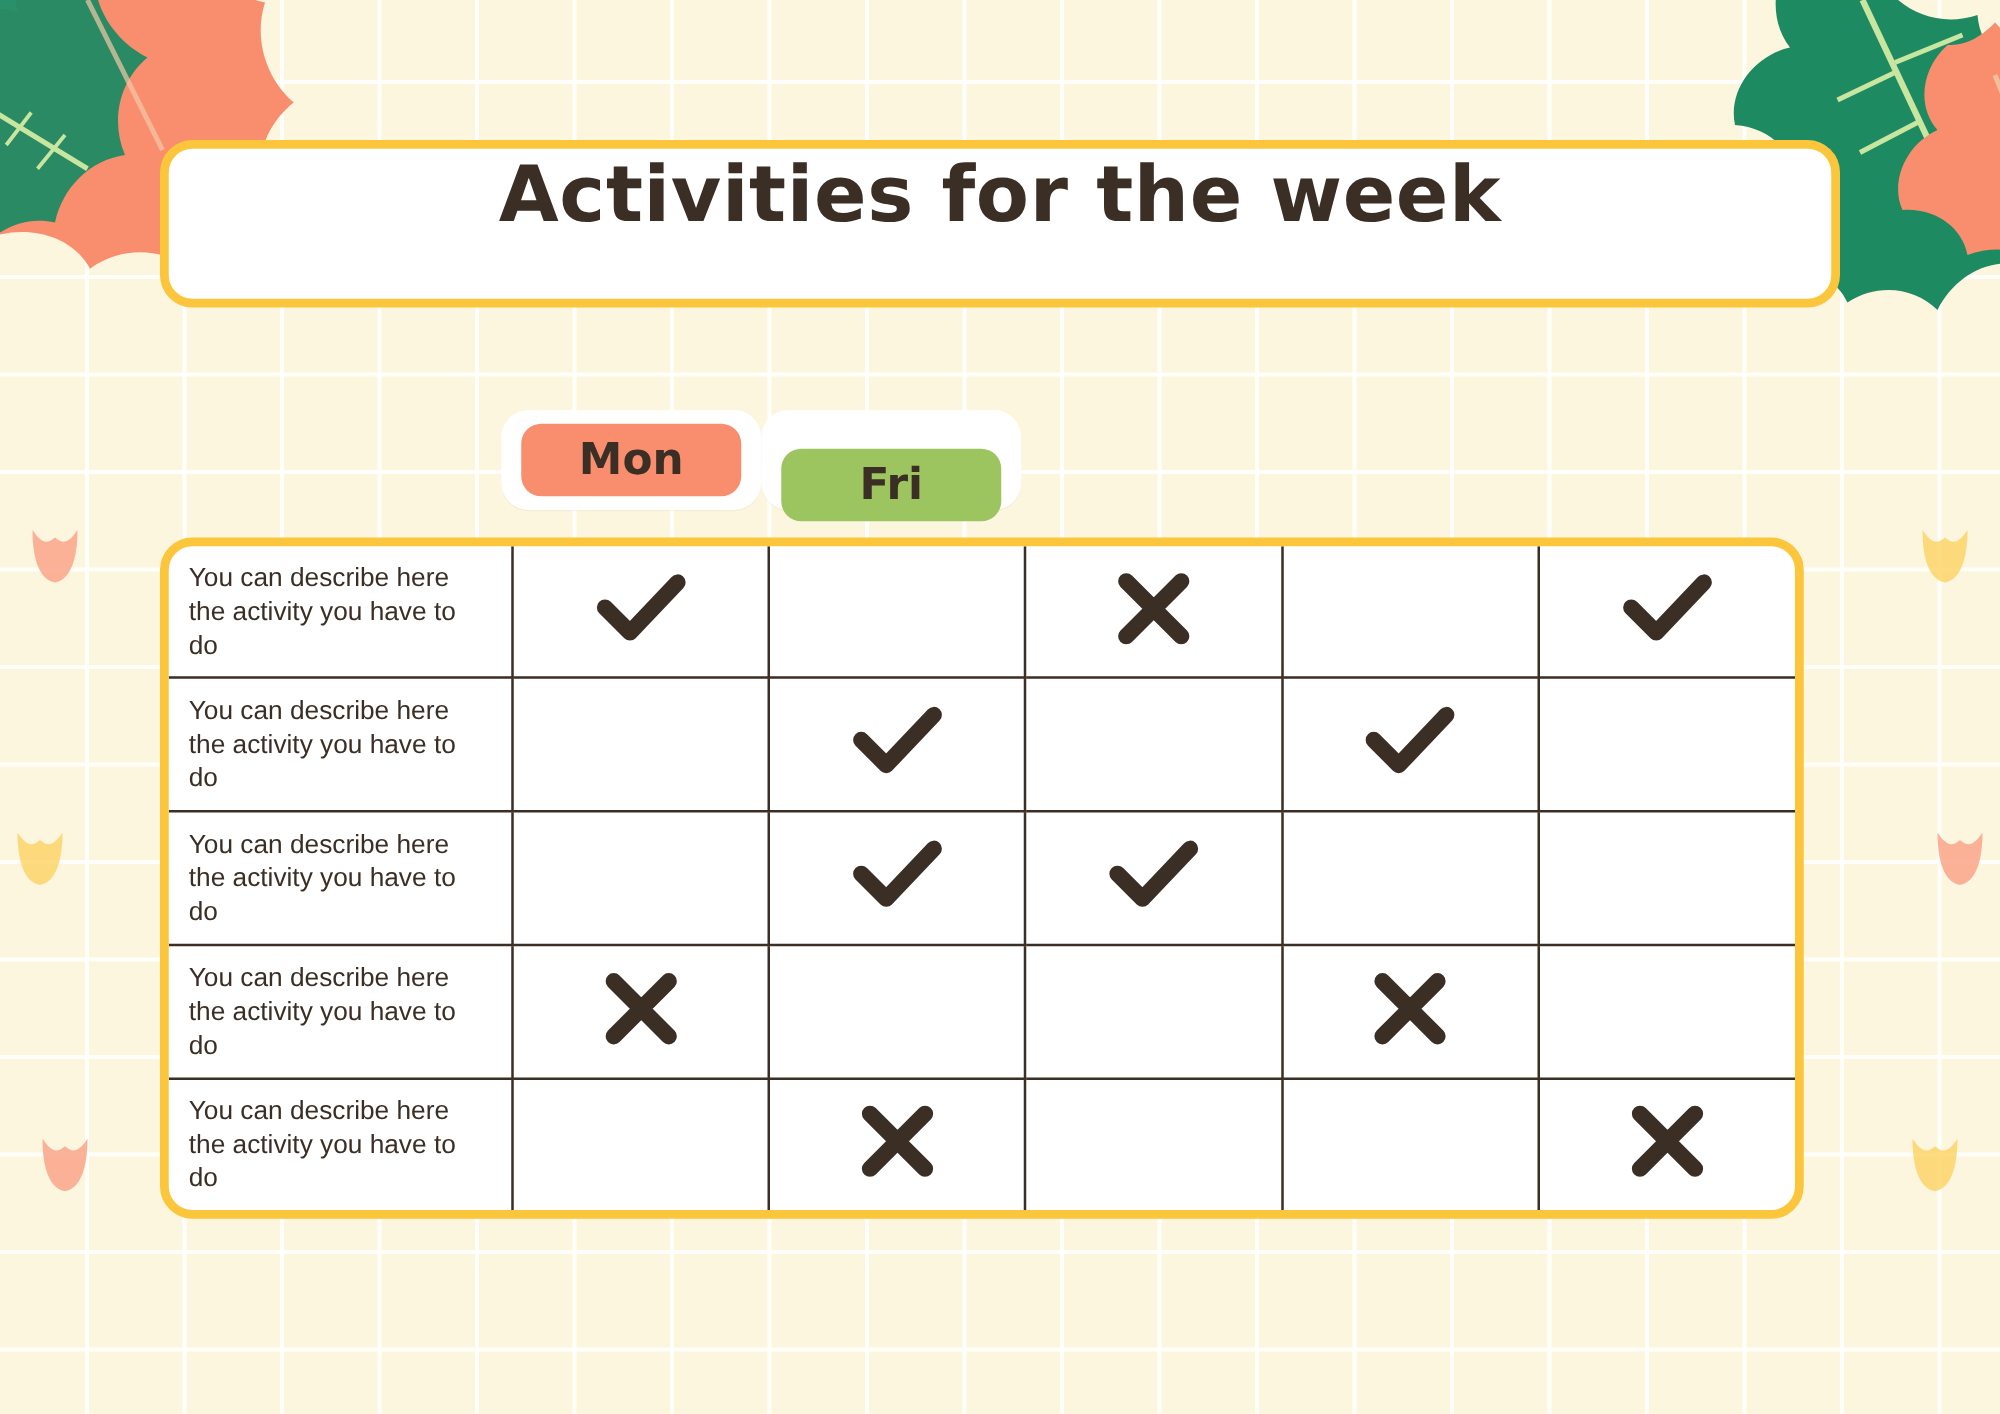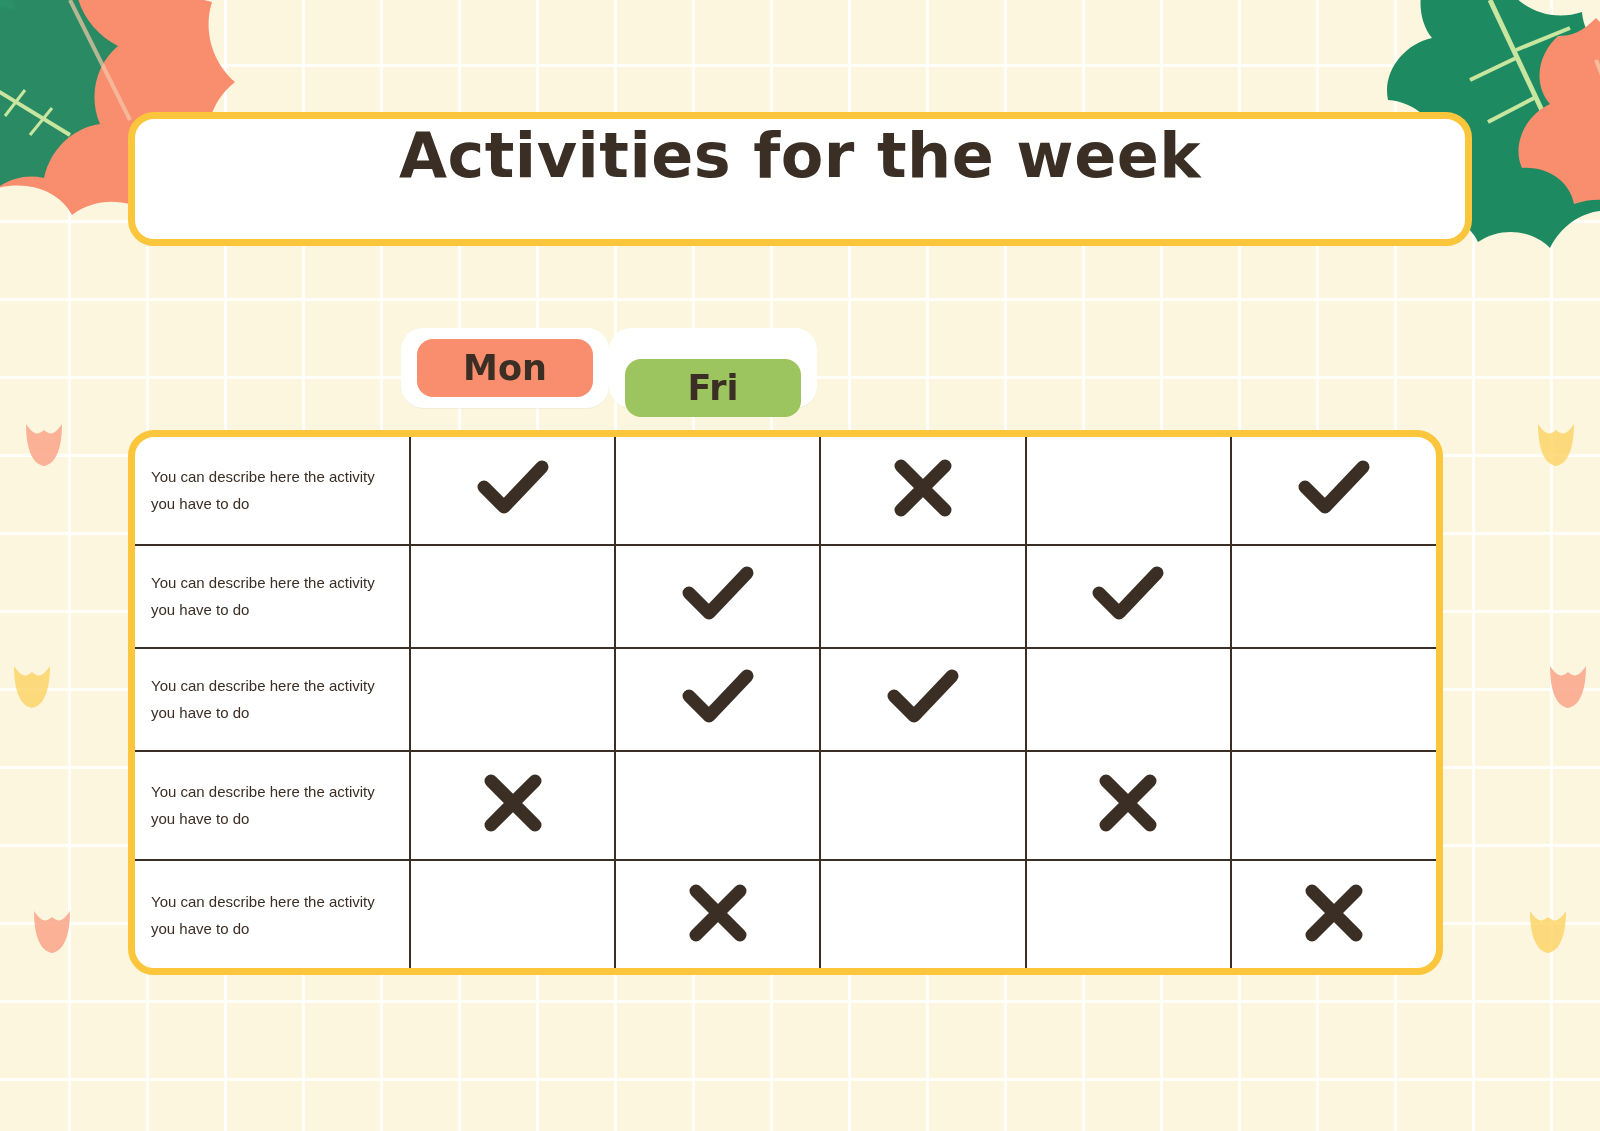--- a/index.html
+++ b/index.html
@@ -125,21 +125,21 @@
   #activity-table tr td:last-child {
     border-right: none;
   }
   #activity-table tr:first-child td { border-top: none; }
   #activity-table tr:last-child td { border-bottom: none; }
 
   .activity-cell {
     width: 275px;
     padding: 0 16px;
     font-family: "Liberation Sans", sans-serif;
-    font-size: 15px;
+    font-size: 21px;
     line-height: 27px;
     color: #3B2E25;
   }
   .mark-cell {
     text-align: center;
   }
   .mark {
     display: inline-block;
     line-height: 1;
     color: #3B2E25;

